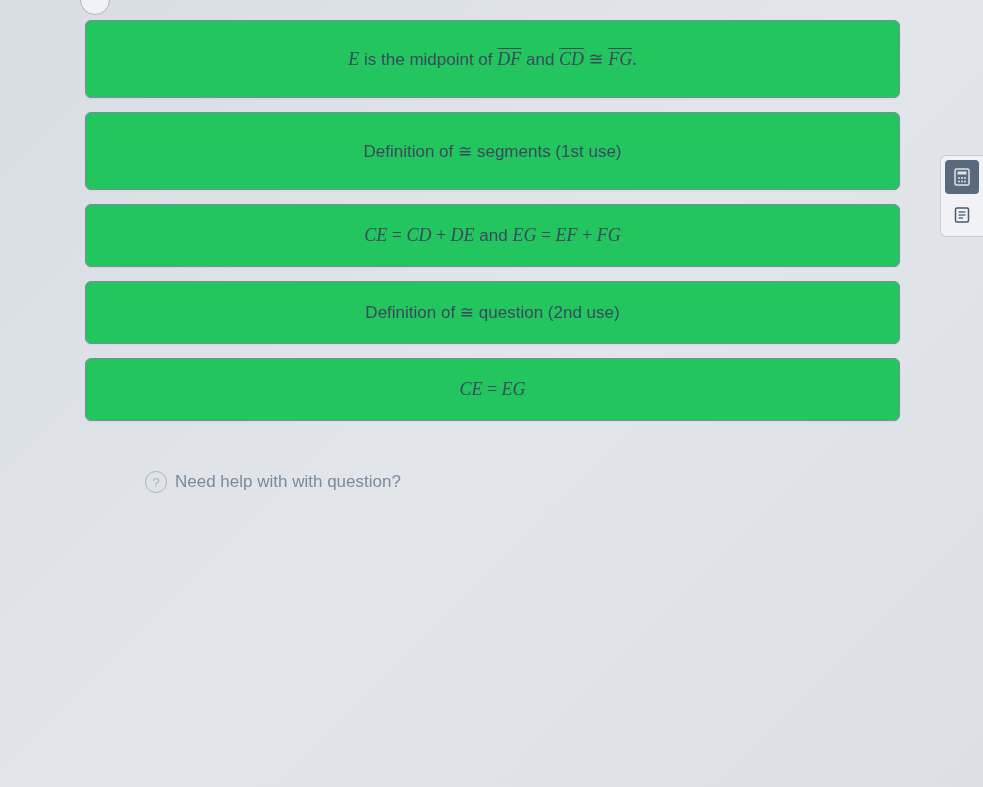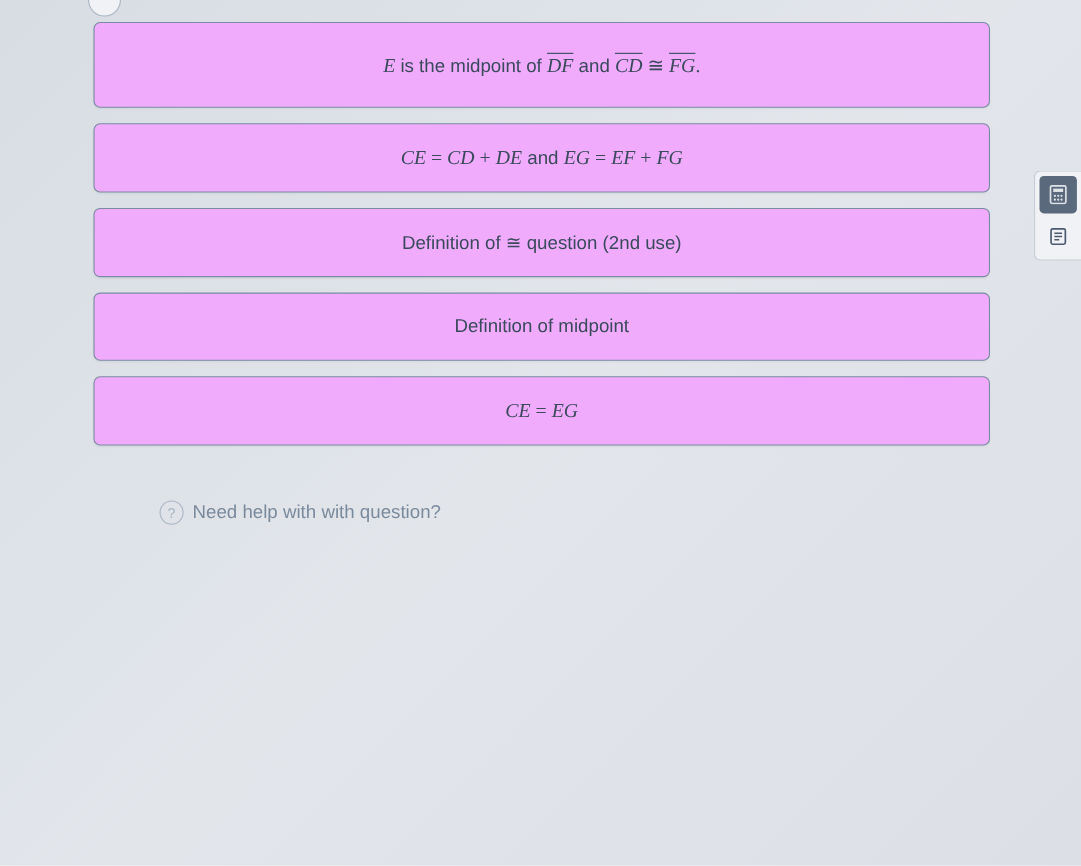--- a/index.html
+++ b/index.html
@@ -16,21 +16,21 @@
       position: relative;
       overflow: hidden;
     }
     .step-list {
       display: flex;
       flex-direction: column;
       gap: 14px;
       width: 815px;
     }
     .step-box {
-      background: #f0abfc;
+      background: #22c55e;
       border: 1px solid #7a8ca3;
       border-radius: 6px;
       padding: 20px 24px;
       text-align: center;
       font-size: 17px;
       color: #3a4a5c;
       cursor: grab;
       user-select: none;
       min-height: 62px;
       display: flex;
@@ -117,35 +117,35 @@
 <div class="top-circle"></div>
 
 <div class="step-list">
 
   <div class="step-box tall">
     <span>
       <span class="math-italic">E</span><span> is the midpoint of </span><span class="math-italic overline">DF</span><span> and </span><span class="math-italic overline">CD</span><span class="math-roman"> ≅ </span><span class="math-italic overline">FG</span><span class="math-roman">.</span>
     </span>
   </div>
 
+  <div class="step-box tall">
+    <span>Definition of ≅ segments (1st use)</span>
+  </div>
 
   <div class="step-box">
     <span>
       <span class="math-italic">CE</span><span class="math-roman"> = </span><span class="math-italic">CD</span><span class="math-roman"> + </span><span class="math-italic">DE</span><span> and </span><span class="math-italic">EG</span><span class="math-roman"> = </span><span class="math-italic">EF</span><span class="math-roman"> + </span><span class="math-italic">FG</span>
     </span>
   </div>
 
 
   <div class="step-box">
     <span>Definition of ≅ question (2nd use)</span>
   </div>
 
-  <div class="step-box">
-    <span>Definition of midpoint</span>
-  </div>
 
   <div class="step-box">
     <span>
       <span class="math-italic">CE</span><span class="math-roman"> = </span><span class="math-italic">EG</span>
     </span>
   </div>
 
 </div>
 
 <div class="help-link">

